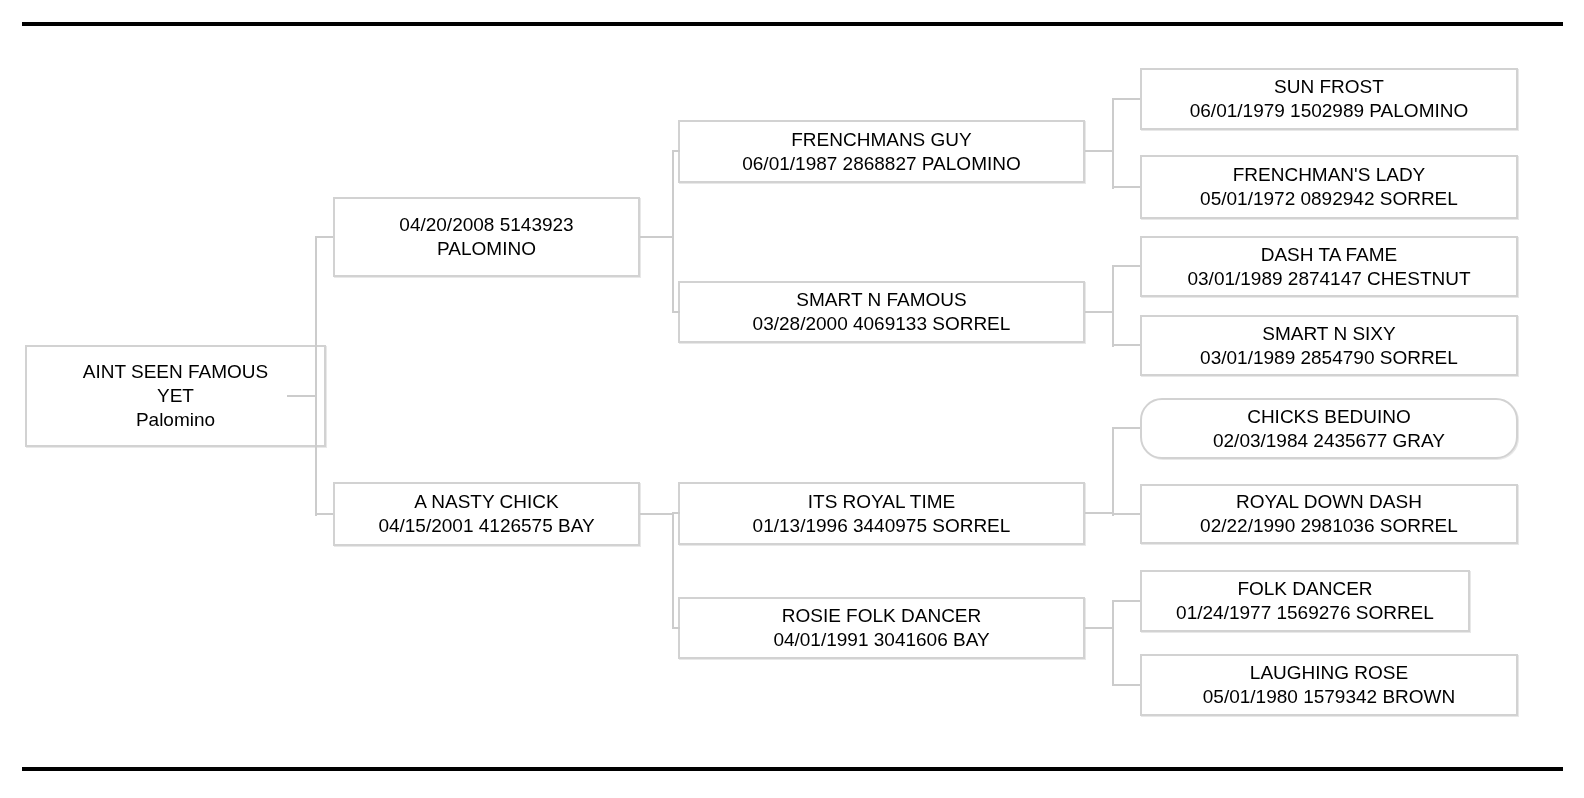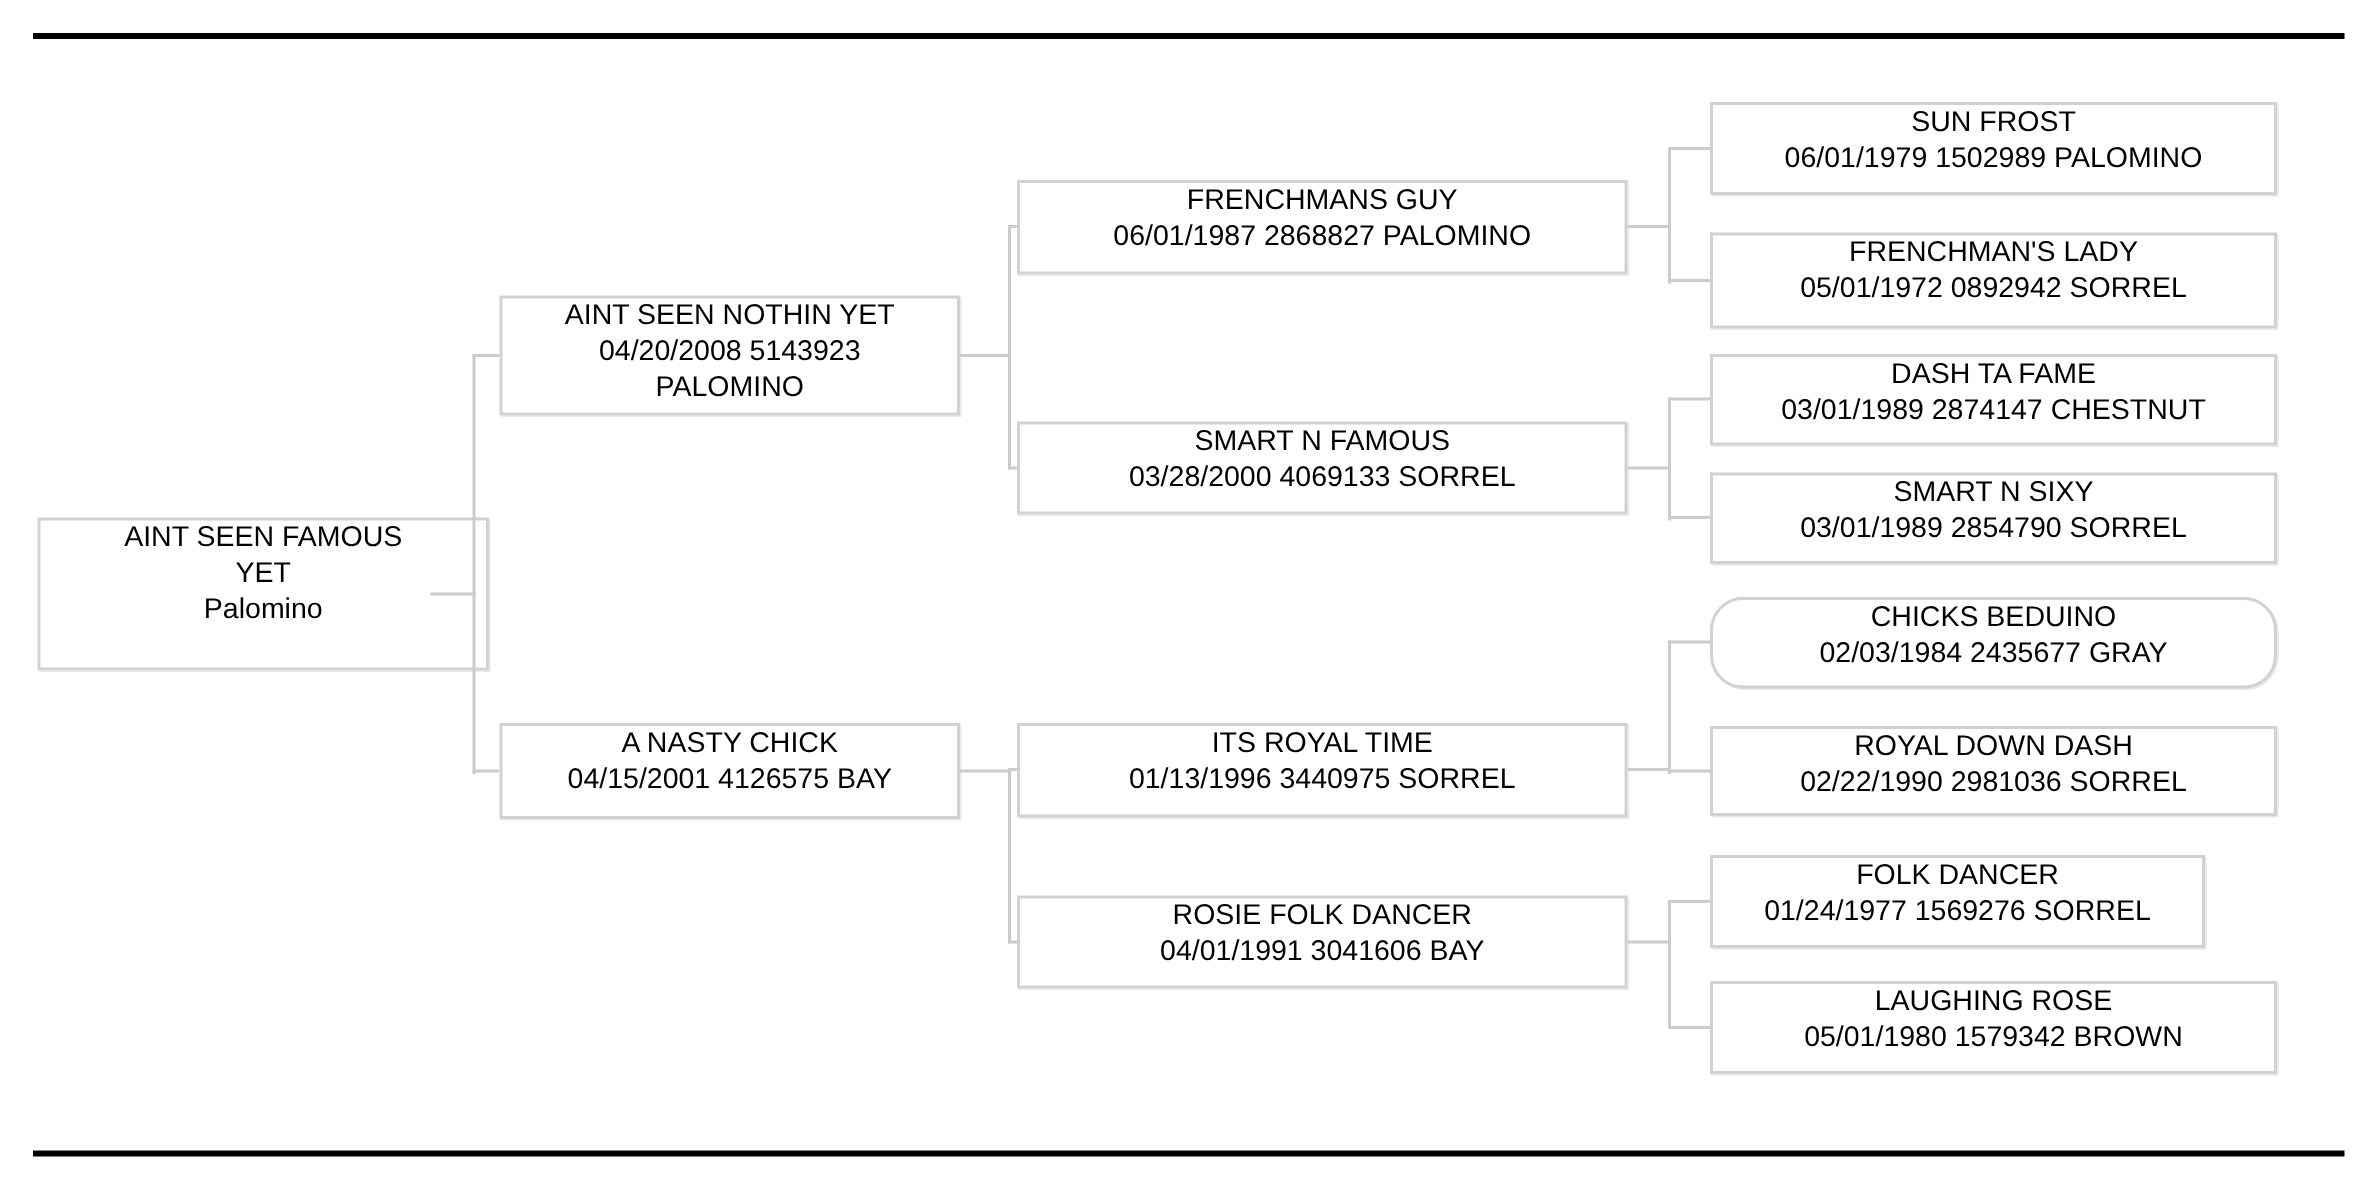--- a/index.html
+++ b/index.html
@@ -6,21 +6,21 @@
   .canvas {
     position:relative; width:1584px; height:798px; background:#ffffff;
     font-family:"Liberation Sans", sans-serif; color:#000; overflow:hidden;
   }
   .rule { position:absolute; background:#000000; height:4px; left:22px; width:1541px; }
   .rule.top { top:22px; }
   .rule.bottom { top:767px; }
   .node {
     position:absolute; box-sizing:border-box;
     border:2px solid #d2d2d2; background:#ffffff;
-    display:flex; flex-direction:column; align-items:center;
+    display:flex; flex-direction:column; justify-content:center; align-items:center;
     text-align:center; font-size:19px; line-height:24px; color:#000;
     box-shadow:1px 1px 0 #e8e8e8;
   }
   .ln { width:100%; white-space:nowrap; }
   .hline { position:absolute; background:#cccccc; height:2px; }
   .vline { position:absolute; background:#cccccc; width:2px; }
 
   
   .n-subject        { left:25px;   top:345px; width:301px; height:102px; }
   .n-sire           { left:333px;  top:197px; width:307px; height:80px; }
@@ -46,21 +46,20 @@
   <div class="rule top"></div>
   <div class="rule bottom"></div>
 
   <div class="node n-subject">
     <div class="ln">AINT SEEN FAMOUS</div>
     <div class="ln">YET</div>
     <div class="ln">Palomino</div>
   </div>
 
   <div class="node n-sire">
-    <div class="ln">AINT SEEN NOTHIN YET</div>
     <div class="ln">04/20/2008 5143923</div>
     <div class="ln">PALOMINO</div>
   </div>
   <div class="node n-dam">
     <div class="ln">A NASTY CHICK</div>
     <div class="ln">04/15/2001 4126575 BAY</div>
   </div>
 
   <div class="node n-sire_sire">
     <div class="ln">FRENCHMANS GUY</div>

